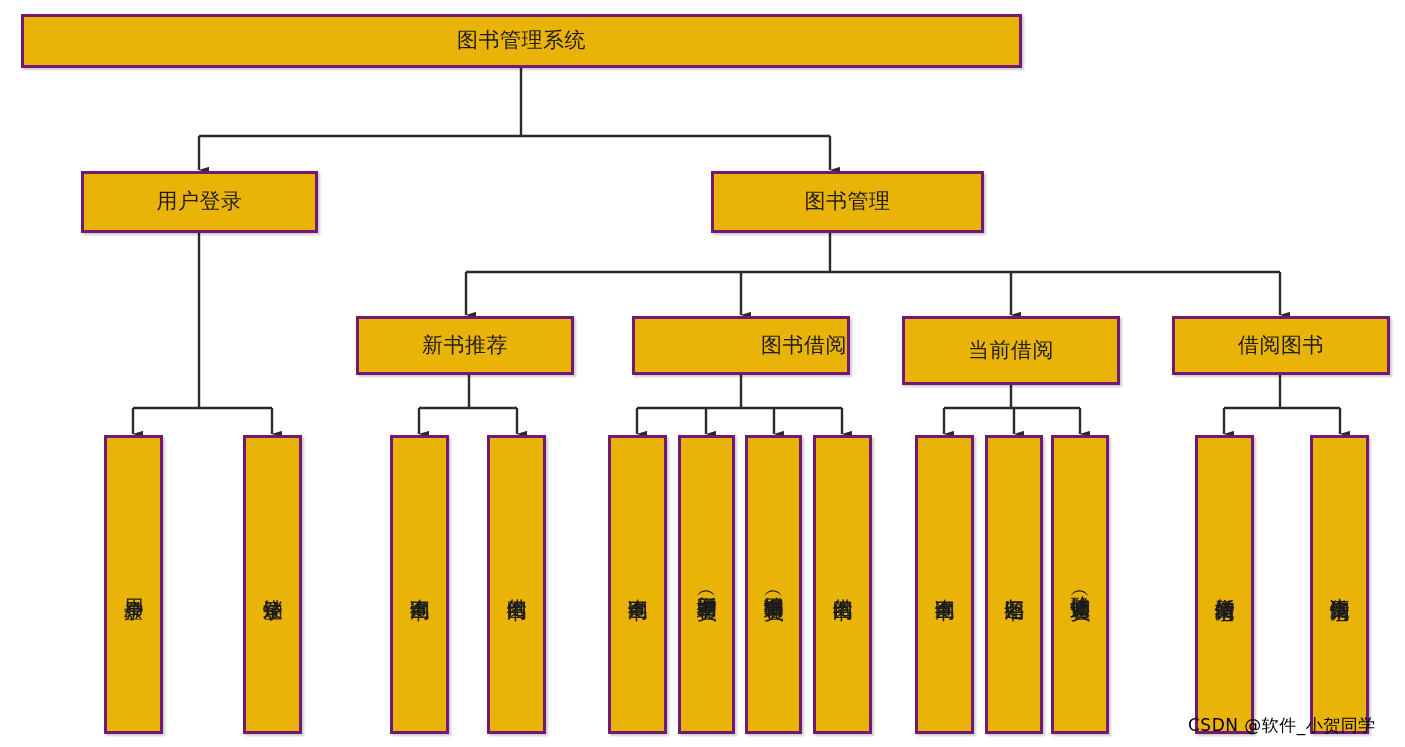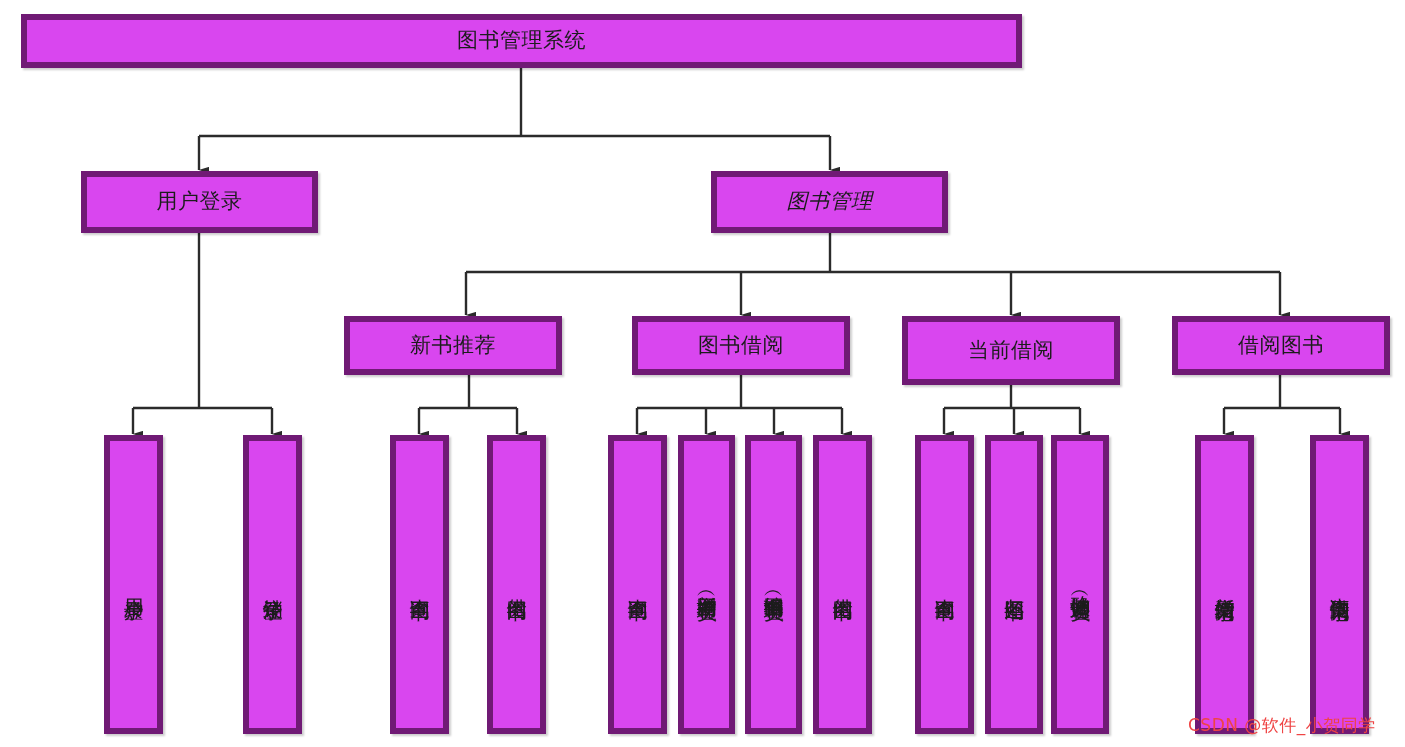--- a/index.html
+++ b/index.html
@@ -22,22 +22,22 @@
   svg#tree-svg {
     position: absolute;
     top: 0;
     left: 0;
     width: 1405px;
     height: 747px;
   }
   .node-box {
     position: absolute;
     box-sizing: border-box;
-    border: 6px solid #701a75;
-    background: #d946ef;
+    border: 3px solid #701a75;
+    background: #eab308;
     box-shadow: 2px 2px 2px rgba(0,0,0,0.20);
     display: flex;
     align-items: center;
     justify-content: center;
     overflow: hidden;
   }
   .node-label-h {
     font-size: 21px;
     color: #1c1c1c;
     line-height: 1.1;
@@ -51,21 +51,21 @@
     color: #1c1c1c;
     line-height: 1.18;
     letter-spacing: 1px;
     white-space: nowrap;
   }
   .watermark {
     position: absolute;
     left: 1188px;
     top: 714px;
     font-size: 17px;
-    color: #ef4444;
+    color: #000000;
     white-space: nowrap;
     letter-spacing: 0.5px;
   }
 </style>
 </head>
 <body>
 
 <div id="diagram-root">
 
   <svg id="tree-svg" viewBox="0 0 1405 747" xmlns="http://www.w3.org/2000/svg">
@@ -121,28 +121,28 @@
     </g>
   </svg>
 
   <div class="node-box" style="left:21px; top:14px; width:1001px; height:54px;">
     <span class="node-label-h">图书管理系统</span>
   </div>
 
   <div class="node-box" style="left:81px; top:171px; width:237px; height:62px;">
     <span class="node-label-h">用户登录</span>
   </div>
-  <div class="node-box" style="left:711px; top:171px; width:237px; height:62px;font-style:italic;">
+  <div class="node-box" style="left:711px; top:171px; width:273px; height:62px;">
     <span class="node-label-h">图书管理</span>
   </div>
 
-  <div class="node-box" style="left:344px; top:316px; width:218px; height:59px;text-align:right;">
+  <div class="node-box" style="left:356px; top:316px; width:218px; height:59px;text-align:right;">
     <span class="node-label-h">新书推荐</span>
   </div>
-  <div class="node-box" style="left:632px; top:316px; width:218px; height:59px;">
+  <div class="node-box" style="left:632px; top:316px; width:218px; height:59px;justify-content:flex-end;">
     <span class="node-label-h">图书借阅</span>
   </div>
   <div class="node-box" style="left:902px; top:316px; width:218px; height:69px;">
     <span class="node-label-h">当前借阅</span>
   </div>
   <div class="node-box" style="left:1172px; top:316px; width:218px; height:59px;">
     <span class="node-label-h">借阅图书</span>
   </div>
 
   <div class="node-box" style="left:104px; top:435px; width:59px; height:299px;">

